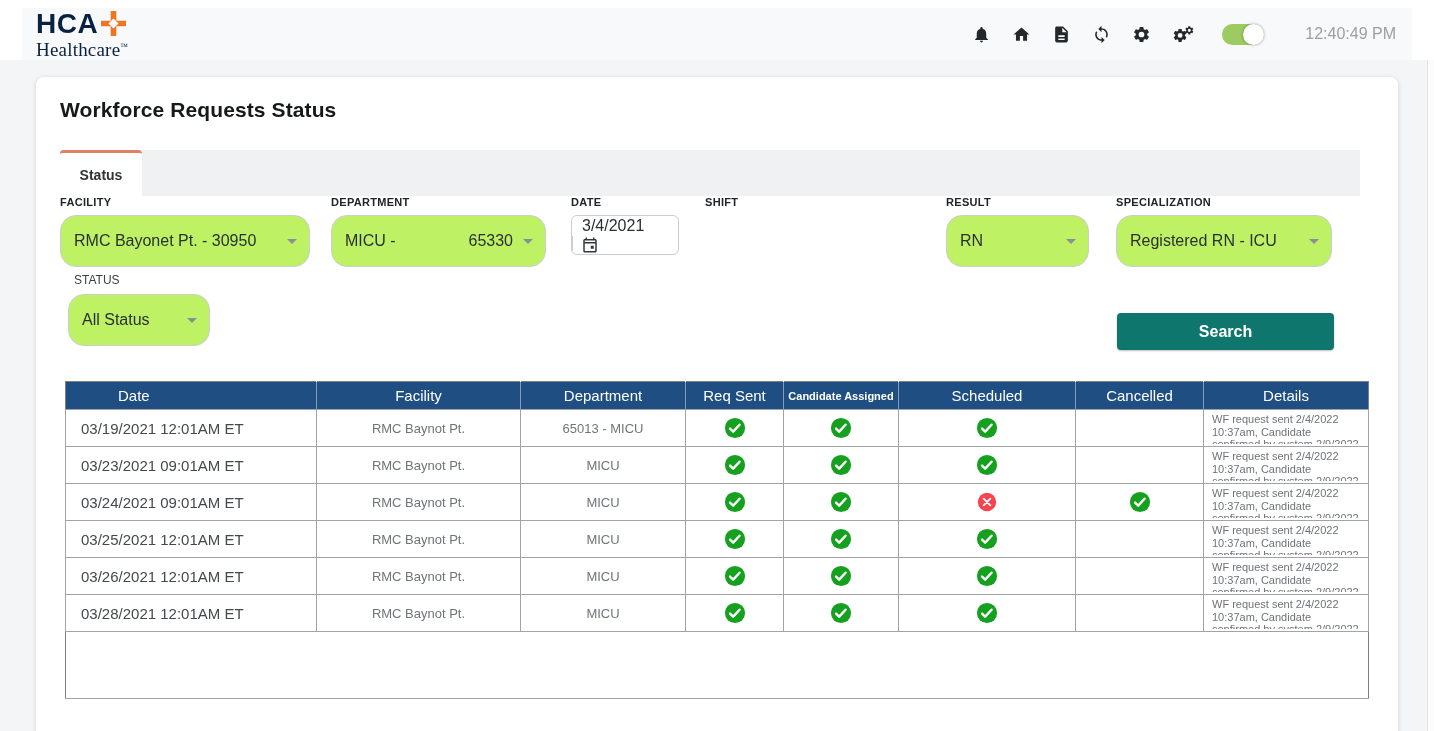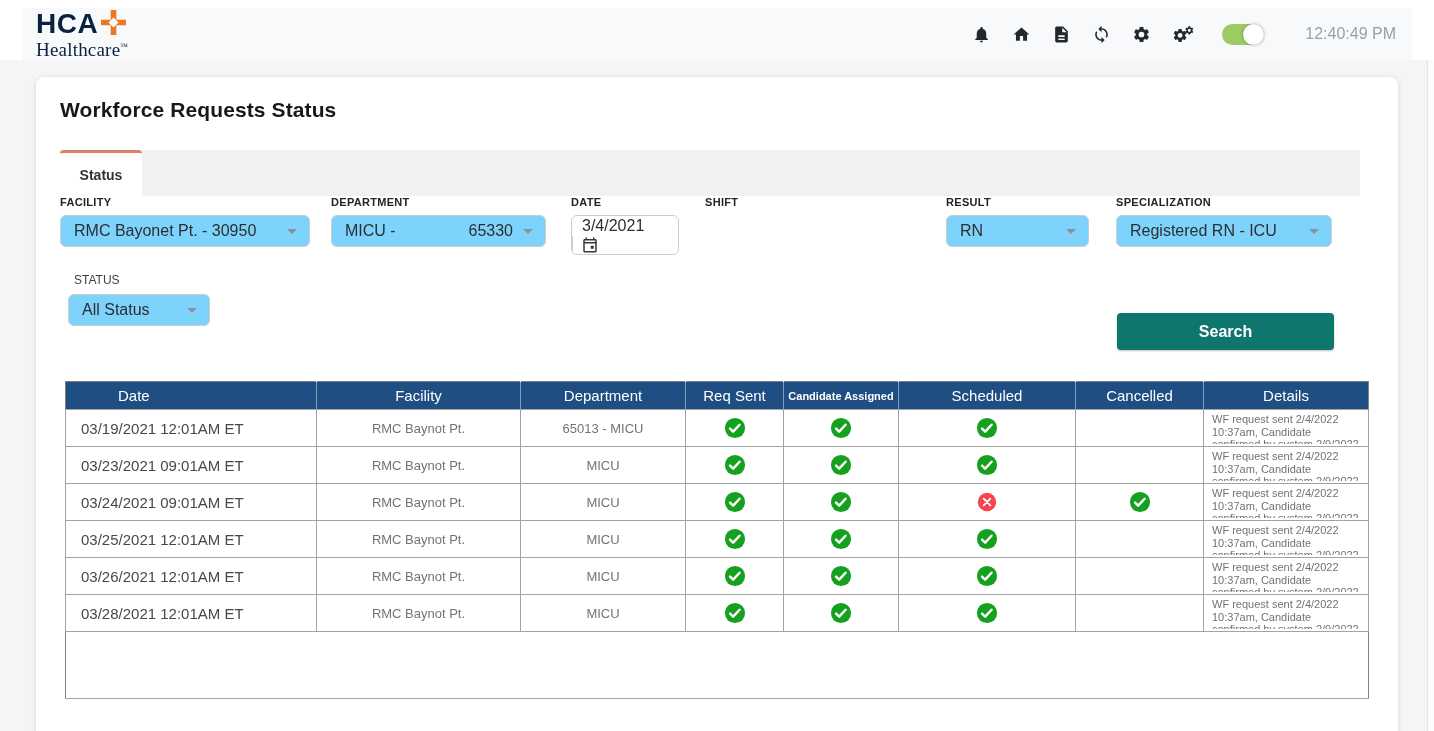--- a/index.html
+++ b/index.html
@@ -13,21 +13,21 @@
 
   
   .topbar {
     position: absolute; left: 22px; right: 22px; top: 8px; height: 52px;
     background: #f8f9fa;
     display: flex; align-items: center;
     padding: 0 16px 0 14px;
     z-index: 5;
   }
   .logo { display: flex; flex-direction: column; line-height: 1; }
-  .logo-top { display: flex; align-items: flex-start; }
+  .logo-top { display: flex; align-items: center; }
   .logo-hca {
     font-size: 28px; font-weight: 800; letter-spacing: 0.5px; color: #0A2240;
   }
   .logo-cross { width: 25px; height: 25px; margin-left: 3px; display: inline-block; }
   .logo-healthcare {
     font-family: "Liberation Serif", serif;
     font-size: 19px; color: #0A2240; margin-top: 2px; letter-spacing: 0.2px;
   }
   .logo-healthcare sup { font-size: 8px; }
   .topbar-right { margin-left: auto; display: flex; align-items: center; gap: 21px; }
@@ -77,21 +77,21 @@
   .fgroup { position: absolute; }
   .flabel {
     font-size: 11px; font-weight: 700; color: #212529; letter-spacing: 0.3px;
     margin-bottom: 7px; display: block;
   }
   .flabel2 {
     font-size: 12px; font-weight: 400; color: #3c4043; margin-bottom: 7px;
     margin-left: 6px; display: block;
   }
   .select {
-    height: 32px; border: 1px solid #c9ced3; border-radius: 6px; background: #7dd3fc;
+    height: 52px; border: 1px solid #c9ced3; border-radius: 16px; background: #bef264;
     display: flex; align-items: center; padding: 0 12px 0 13px;
     font-size: 16px; color: #2b2f33; cursor: pointer;
   }
   .select .caret {
     margin-left: auto; width: 0; height: 0;
     border-left: 5px solid transparent; border-right: 5px solid transparent;
     border-top: 5px solid #8a9096;
   }
   .select .val2 { margin-left: auto; padding-right: 10px; }
   .select .val2 + .caret { margin-left: 0; }

